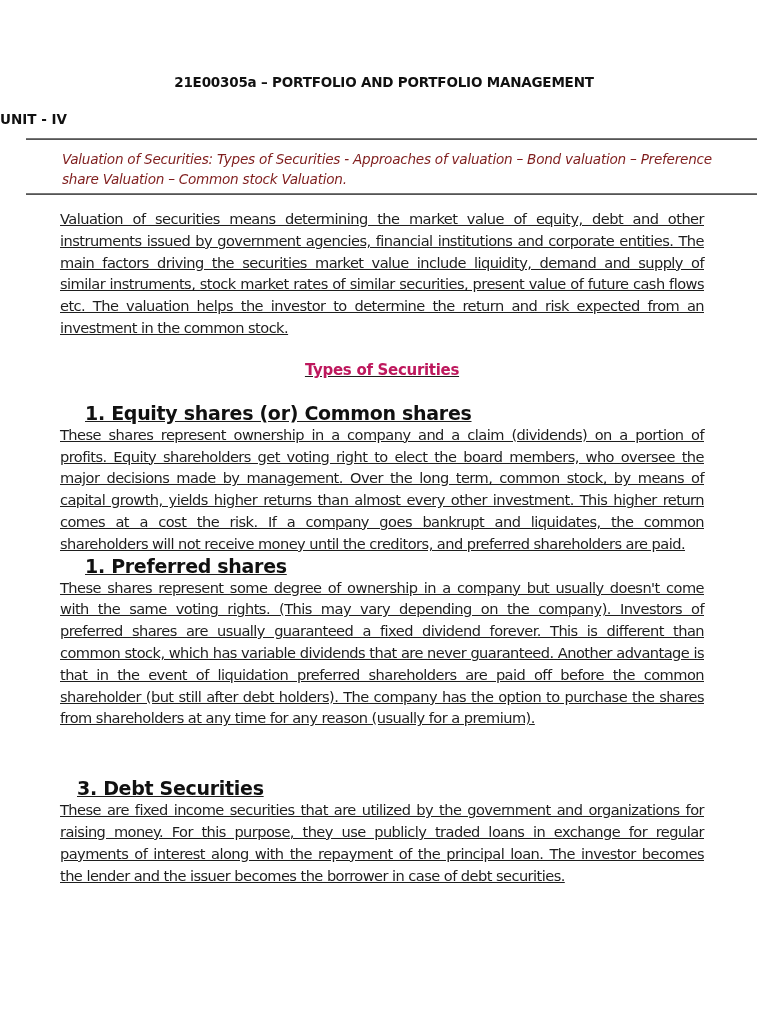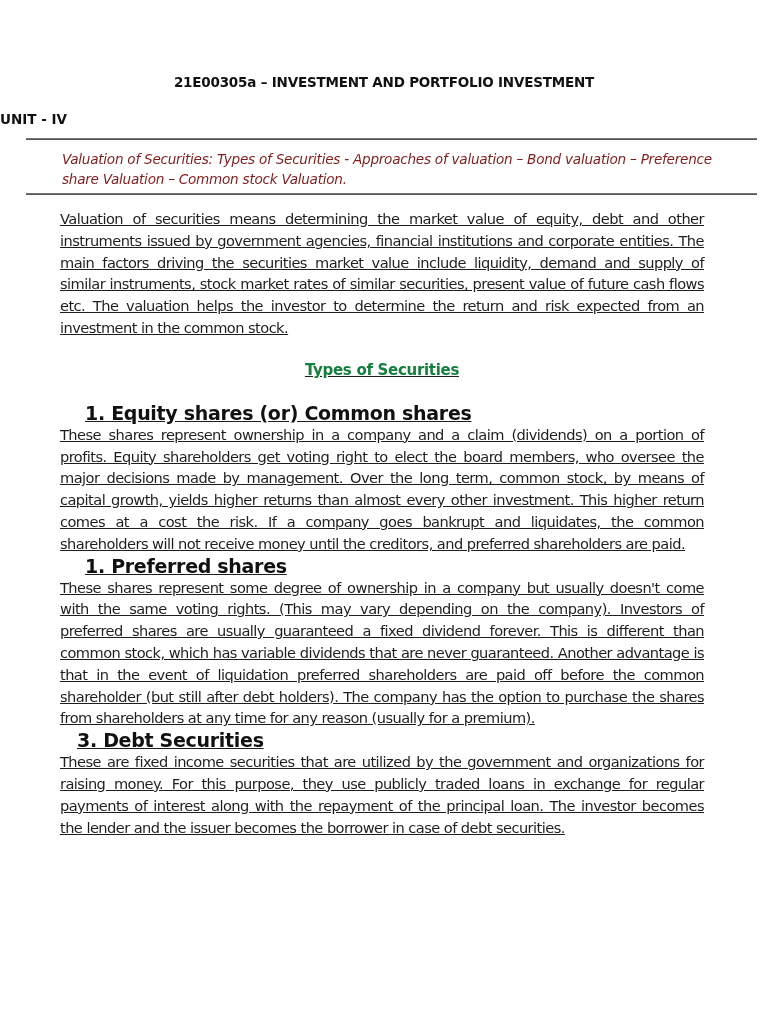--- a/index.html
+++ b/index.html
@@ -81,39 +81,39 @@
       margin: 0;
       color: #1e1e1e;
     }
     .section-heading {
       text-align: center;
       font-weight: bold;
       font-size: 15px;
       line-height: 22px;
       margin: 20px 0 0 0;
       letter-spacing: -0.3px;
-      color: #15803d;
+      color: #be185d;
     }
     .item-heading {
       font-weight: bold;
       font-size: 19px;
       line-height: 22px;
       letter-spacing: -0.3px;
       color: #111;
       margin: 0;
     }
     .item-heading.first { margin-top: 21px; padding-left: 25px; }
     .item-heading.second { padding-left: 25px; }
-    .item-heading.third { padding-left: 17px; }
+    .item-heading.third { padding-left: 17px; margin-top: 48px; }
   </style>
 </head>
 <body>
 
 <div class="page">
-  <div class="course-title">21E00305a – INVESTMENT AND PORTFOLIO INVESTMENT</div>
+  <div class="course-title">21E00305a – PORTFOLIO AND PORTFOLIO MANAGEMENT</div>
   <div class="unit-title">UNIT - IV</div>
 
   <div class="rule top"></div>
   <div class="syllabus">Valuation of Securities: Types of Securities - Approaches of valuation – Bond valuation – Preference share Valuation – Common stock Valuation.</div>
   <div class="rule bottom"></div>
 
   <div class="content">
     <p class="para">Valuation of securities means determining the market value of equity, debt and other instruments issued by government agencies, financial institutions and corporate entities. The main factors driving the securities market value include liquidity, demand and supply of similar instruments, stock market rates of similar securities, present value of future cash flows etc. The valuation helps the investor to determine the return and risk expected from an investment in the common stock.</p>
 
     <div class="section-heading">Types of Securities</div>

